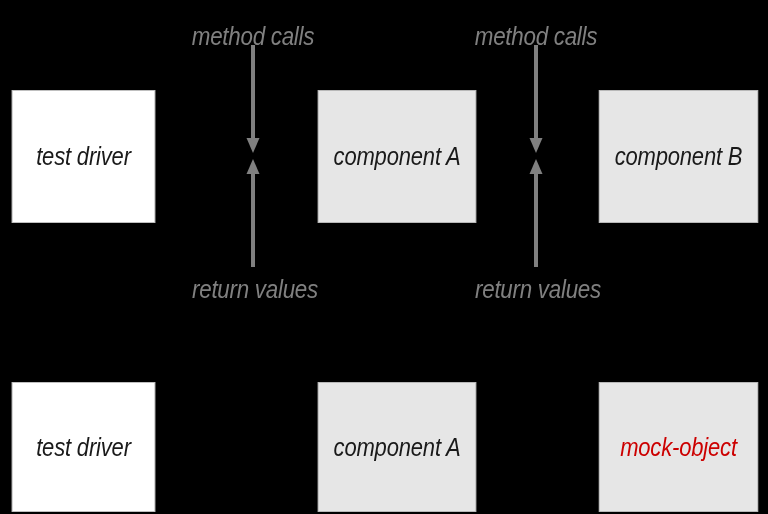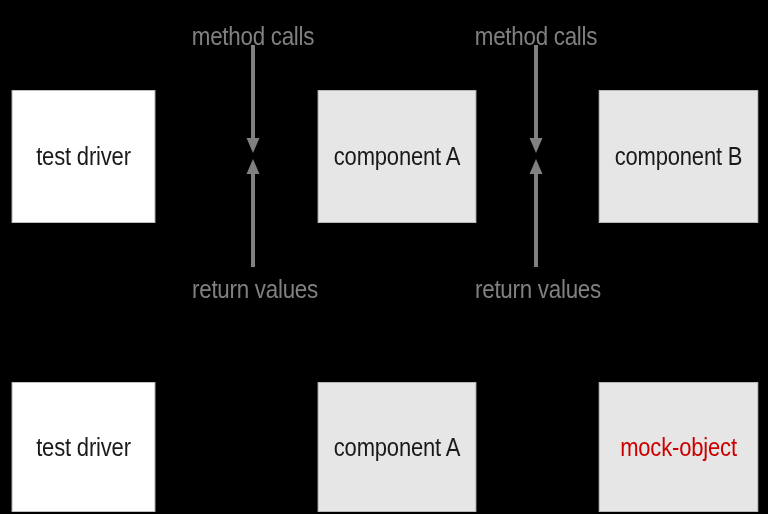--- a/index.html
+++ b/index.html
@@ -11,20 +11,21 @@
   body {
     font-family: "Liberation Sans", sans-serif;
   }
 
   #diagram {
     position: relative;
     width: 768px;
     height: 514px;
     background: #000000;
     overflow: hidden;
+    font-style: italic;
   }
 
   
   .node {
     position: absolute;
     box-sizing: border-box;
     display: flex;
     align-items: center;
     justify-content: center;
     font-family: "Liberation Sans", sans-serif;

